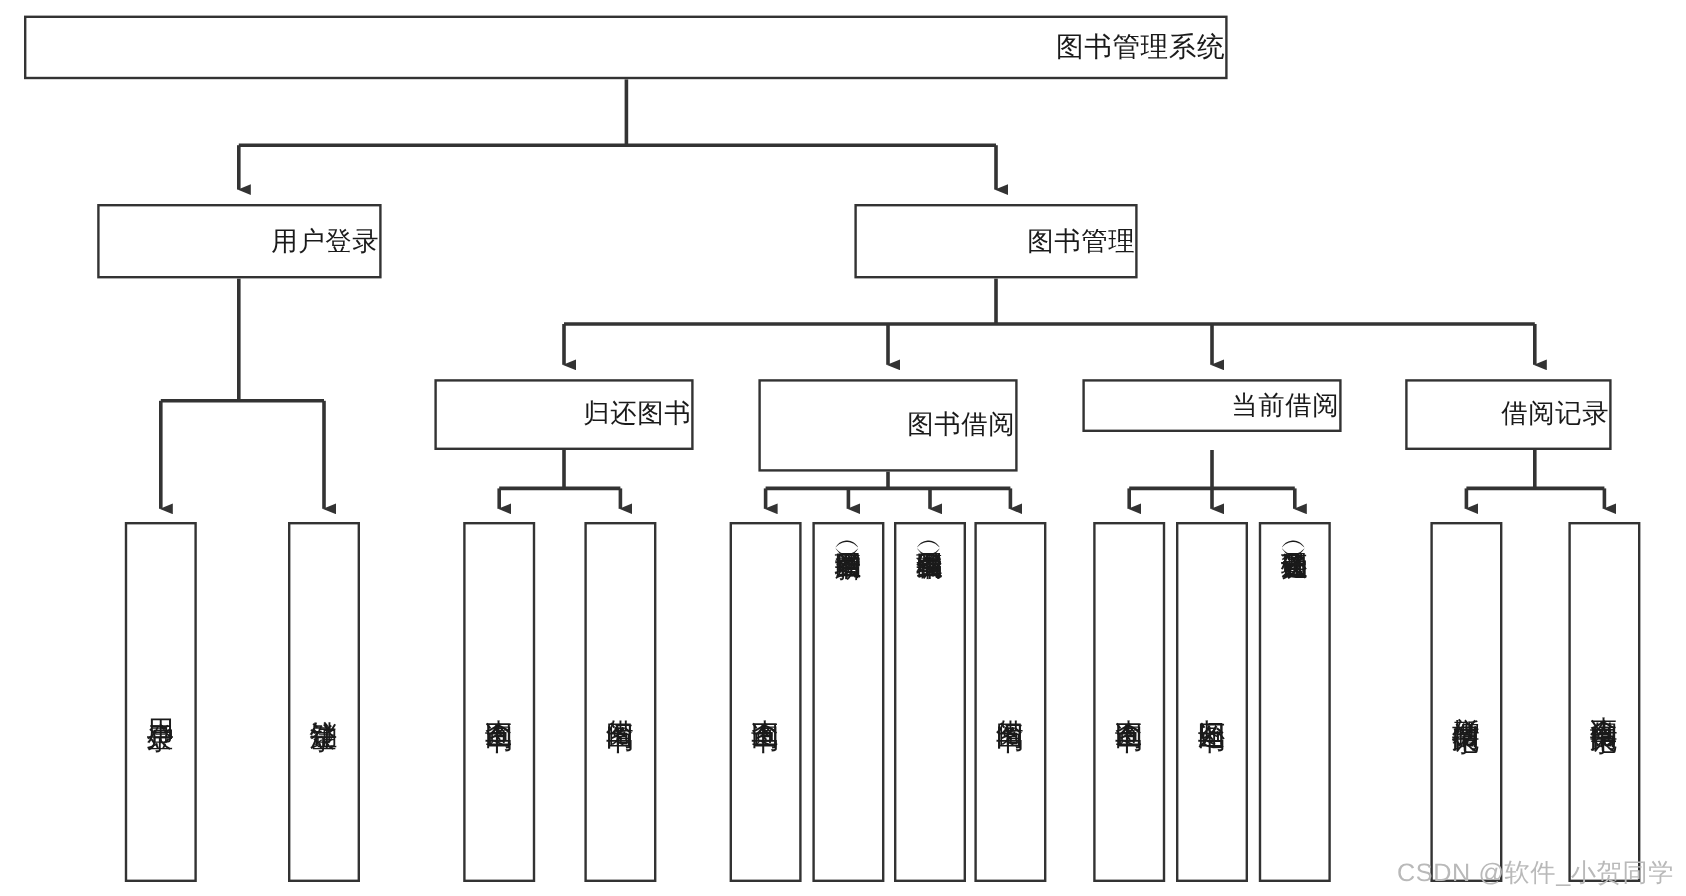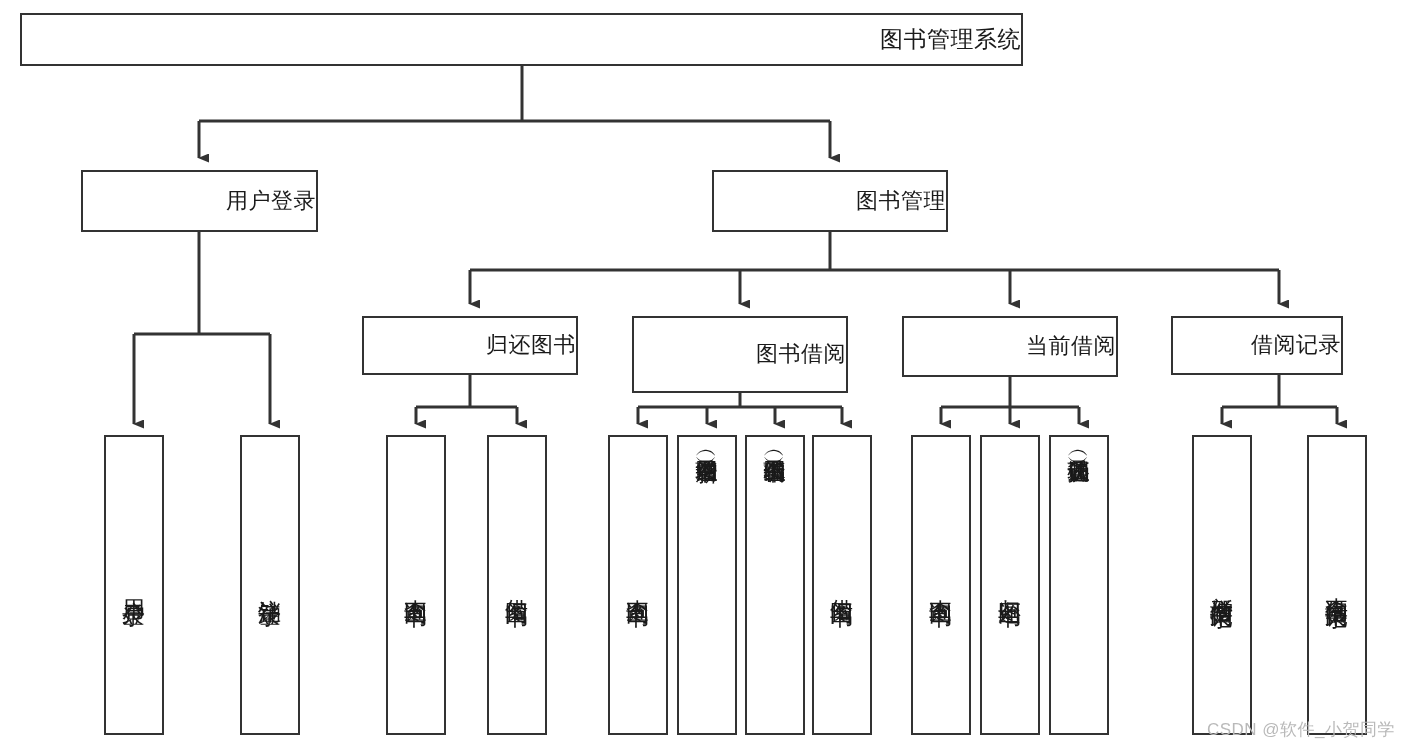--- a/index.html
+++ b/index.html
@@ -69,21 +69,21 @@
     letter-spacing: 0px;
   }
   .node.vert.centered {
     align-items: center;
     padding-top: 0;
   }
   .watermark {
     position: absolute;
     right: 10px;
     bottom: 6px;
-    font-size: 17px;
+    font-size: 21px;
     color: #b9b9b9;
     white-space: nowrap;
     letter-spacing: 0.5px;
   }
 </style>
 </head>
 <body>
 
 <div id="diagram-canvas">
 
@@ -150,21 +150,21 @@
   </div>
 
   <div class="node horiz" style="left:362px; top:316px; width:216px; height:59px;">
     <span class="node-label">归还图书</span>
   </div>
 
   <div class="node horiz" style="left:632px; top:316px; width:216px; height:77px;">
     <span class="node-label">图书借阅</span>
   </div>
 
-  <div class="node horiz" style="left:902px; top:316px; width:216px; height:61px;">
+  <div class="node horiz" style="left:902px; top:316px; width:216px; height:44px;">
     <span class="node-label">当前借阅</span>
   </div>
 
   <div class="node horiz" style="left:1171px; top:316px; width:172px; height:59px;">
     <span class="node-label">借阅记录</span>
   </div>
 
   <div class="node vert centered" style="left:104px; top:435px; width:60px; height:300px;">
     <span class="node-label">用户登录</span>
   </div>

